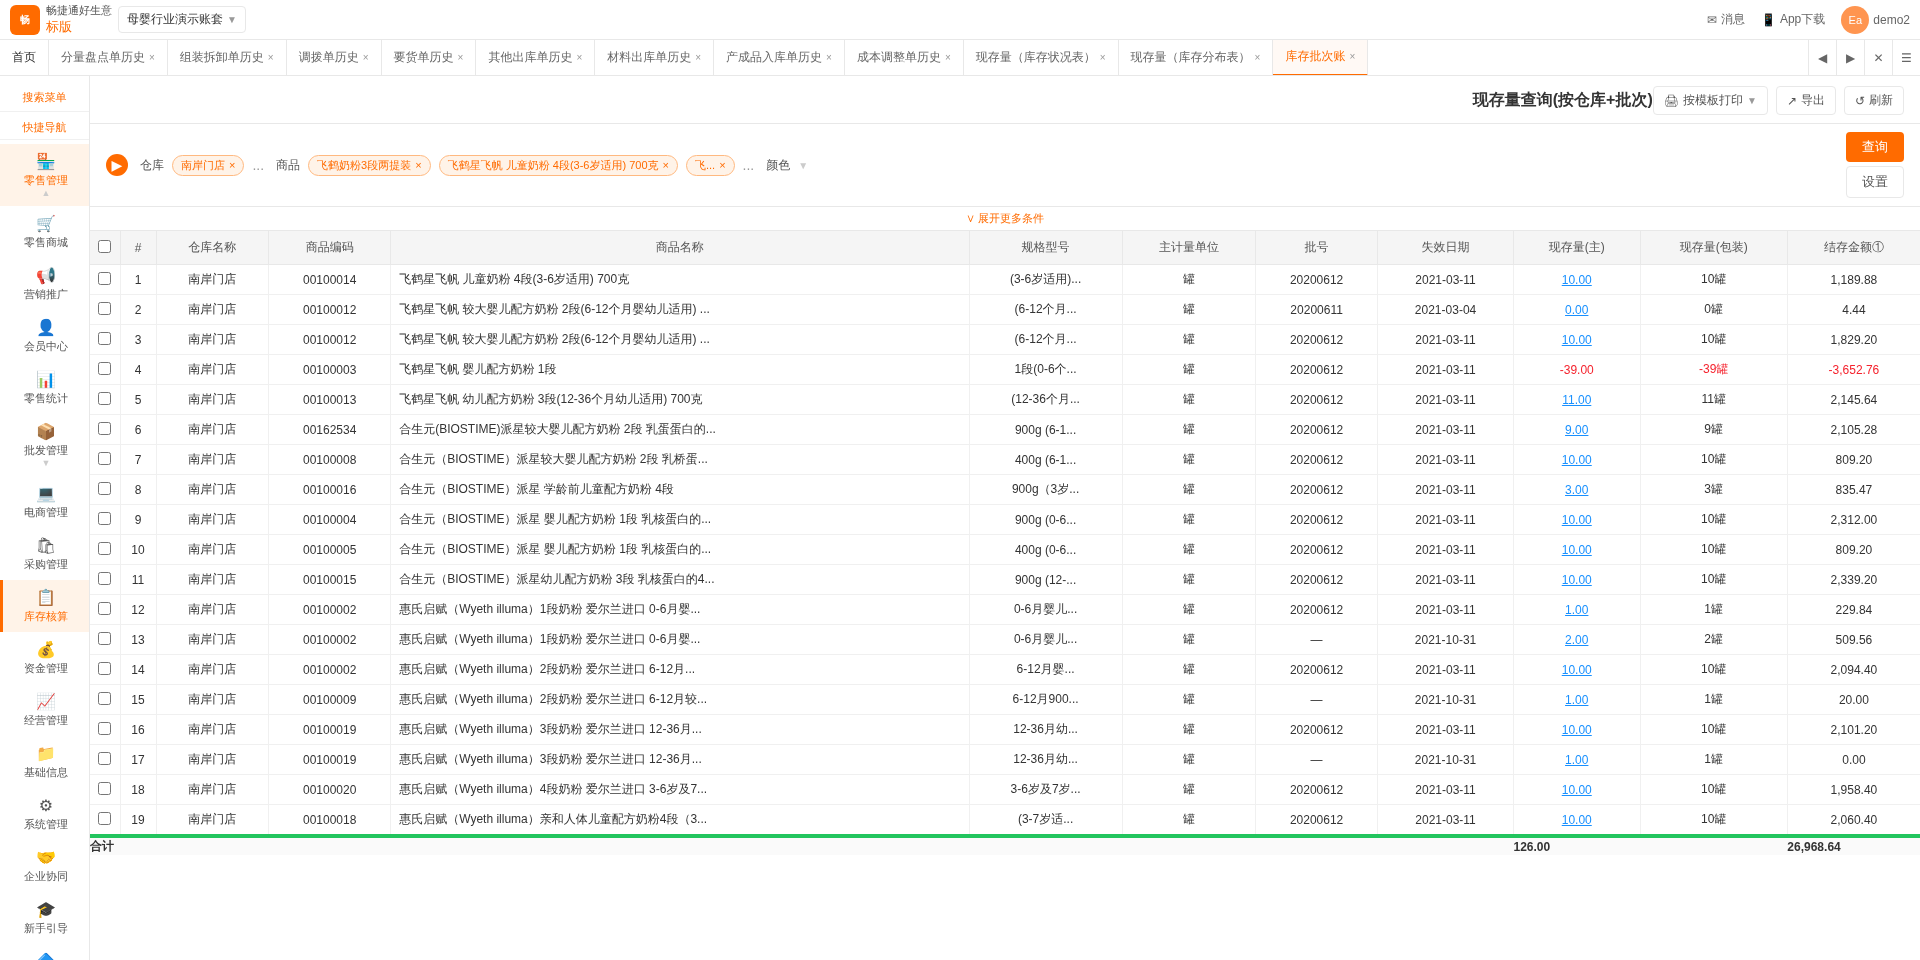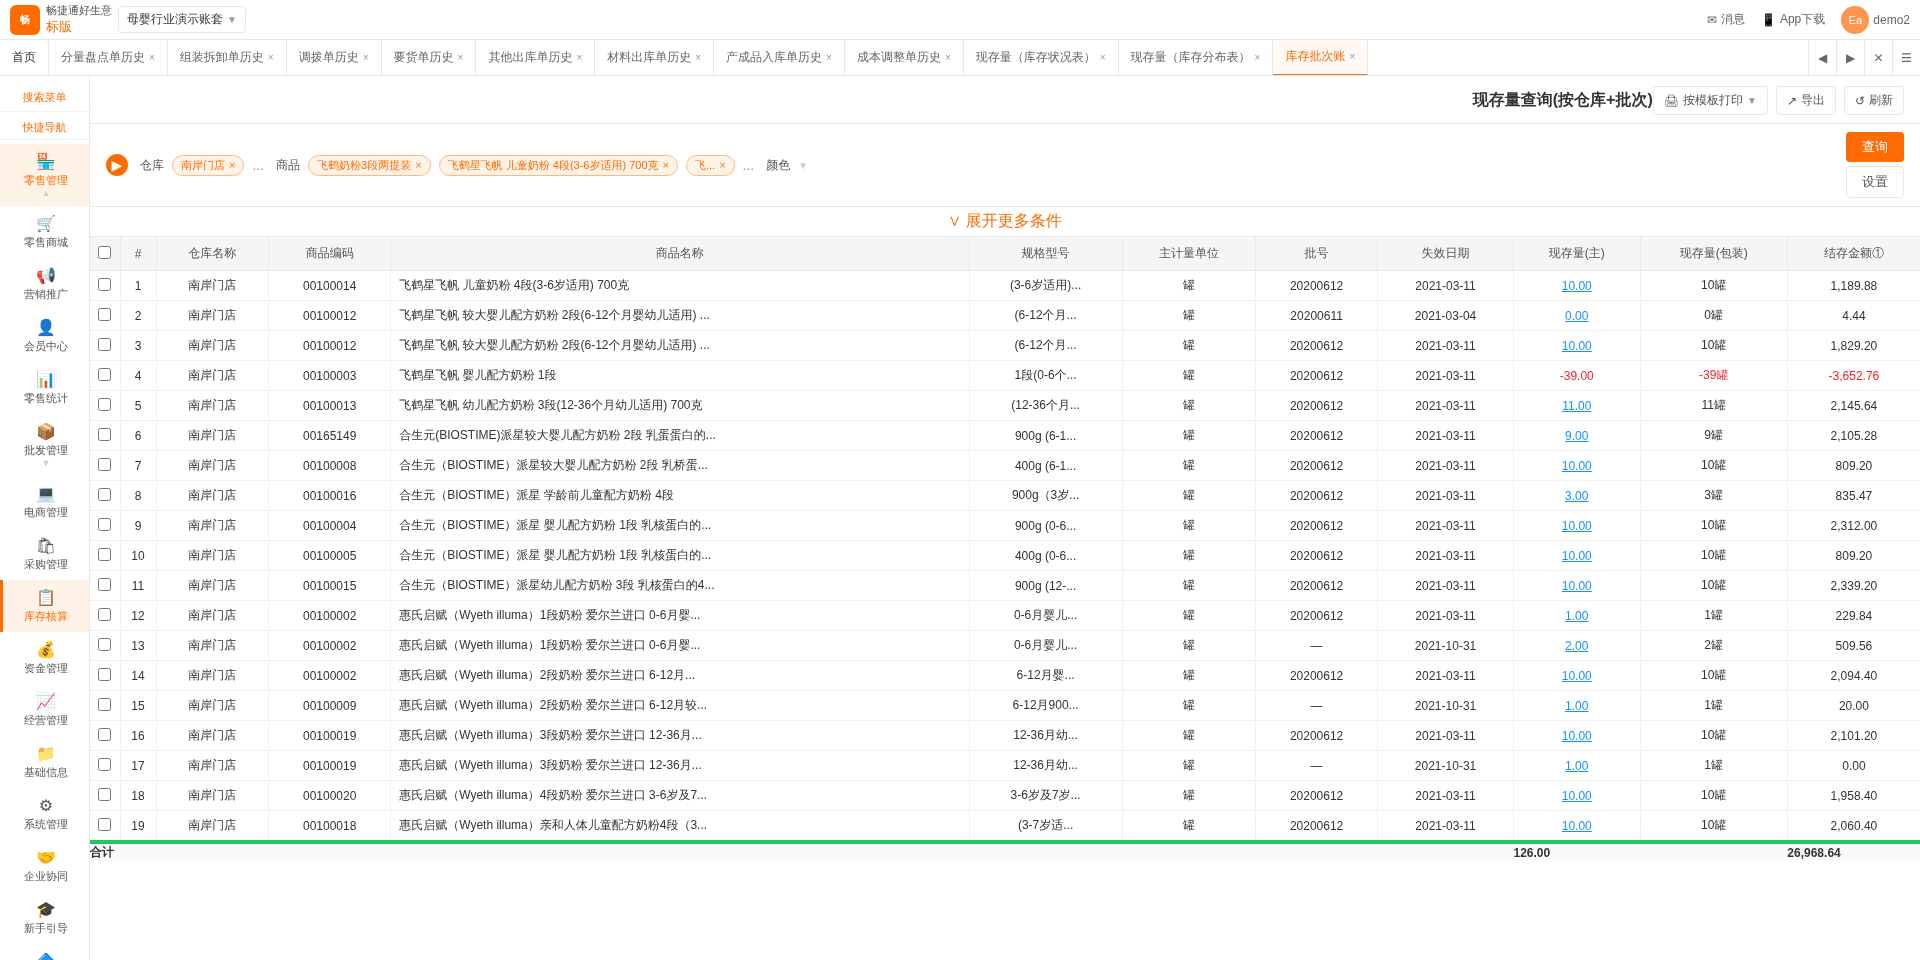--- a/index.html
+++ b/index.html
@@ -201,21 +201,21 @@
       padding: 6px 14px; border-radius: 4px; cursor: pointer;
       font-size: 13px;
     }
     .filter-action-col {
       display: flex; flex-direction: column; gap: 4px; margin-left: auto;
     }
 
     
     .expand-bar {
       text-align: center; padding: 4px; cursor: pointer;
-      color: #ff6b00; font-size: 16px;
+      color: #ff6b00; font-size: 11px;
       background: #fff; border-bottom: 1px solid #e8e8e8;
     }
 
     
     .table-wrapper {
       flex: 1;
       overflow-y: auto;
       background: #fff;
       margin: 0;
     }
@@ -598,21 +598,21 @@
       <td>20200612</td>
       <td>2021-03-11</td>
       <td class="td-number">11.00</td>
       <td class="">11罐</td>
       <td class="">2,145.64</td>
     </tr>
             <tr>
       <td><input type="checkbox" style=""></td>
       <td>6</td>
       <td>南岸门店</td>
-      <td>00165149</td>
+      <td>00162534</td>
       <td class="left">合生元(BIOSTIME)派星较大婴儿配方奶粉 2段 乳蛋蛋白的...</td>
       <td>900g (6-1...</td>
       <td>罐</td>
       <td>20200612</td>
       <td>2021-03-11</td>
       <td class="td-number">9.00</td>
       <td class="">9罐</td>
       <td class="">2,105.28</td>
     </tr>
             <tr>

